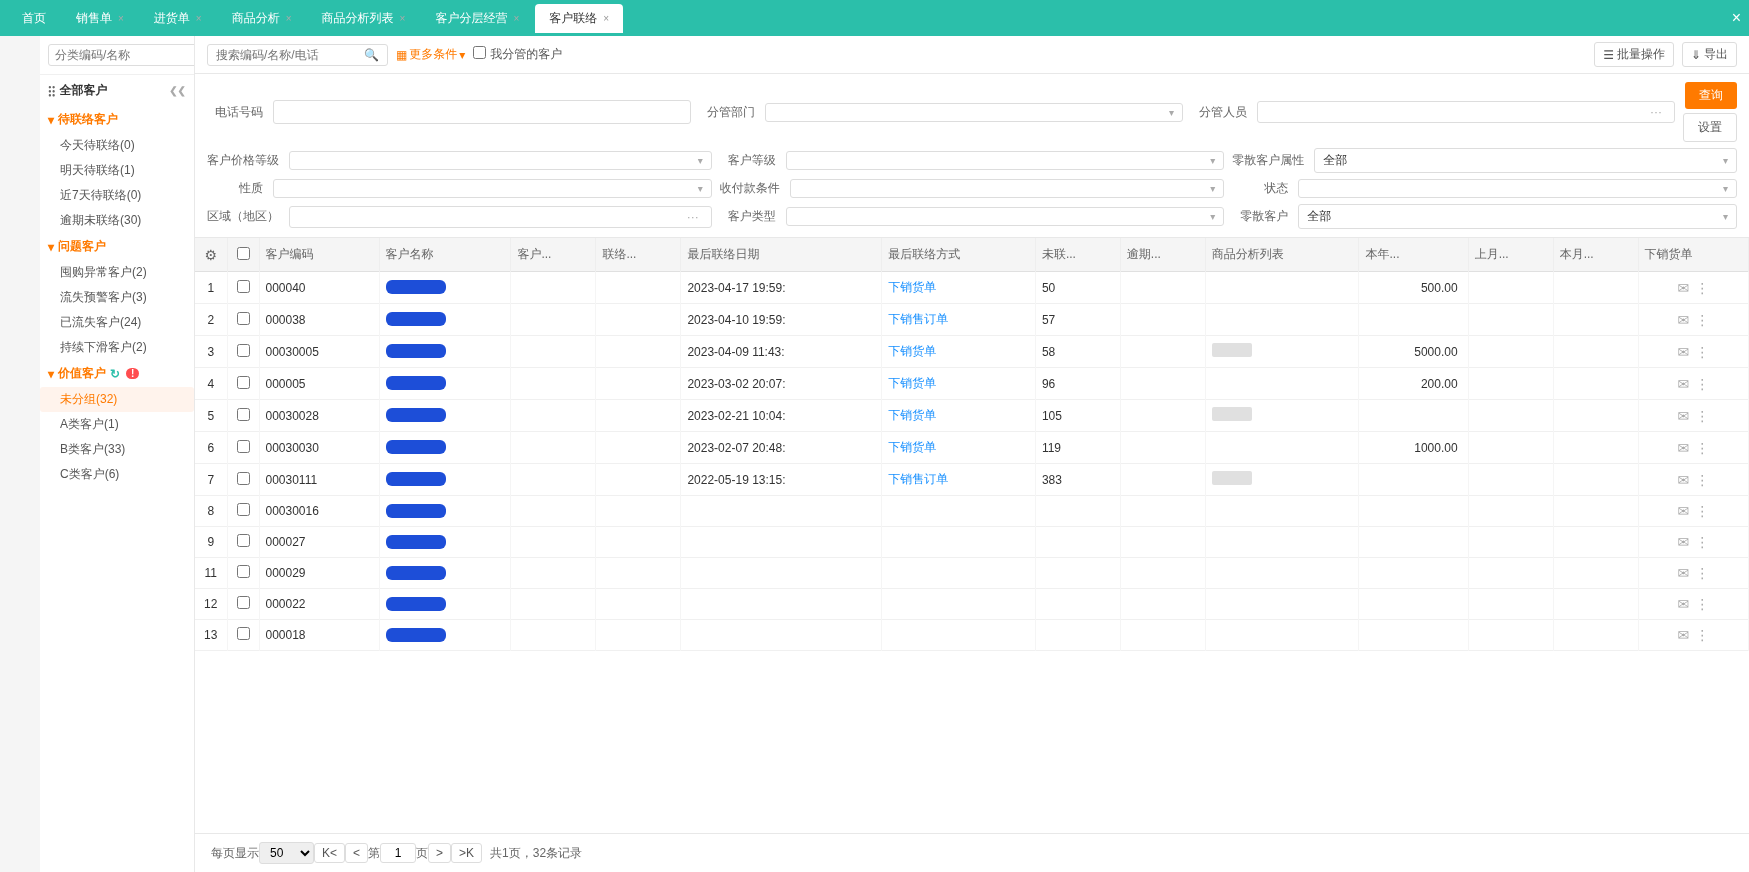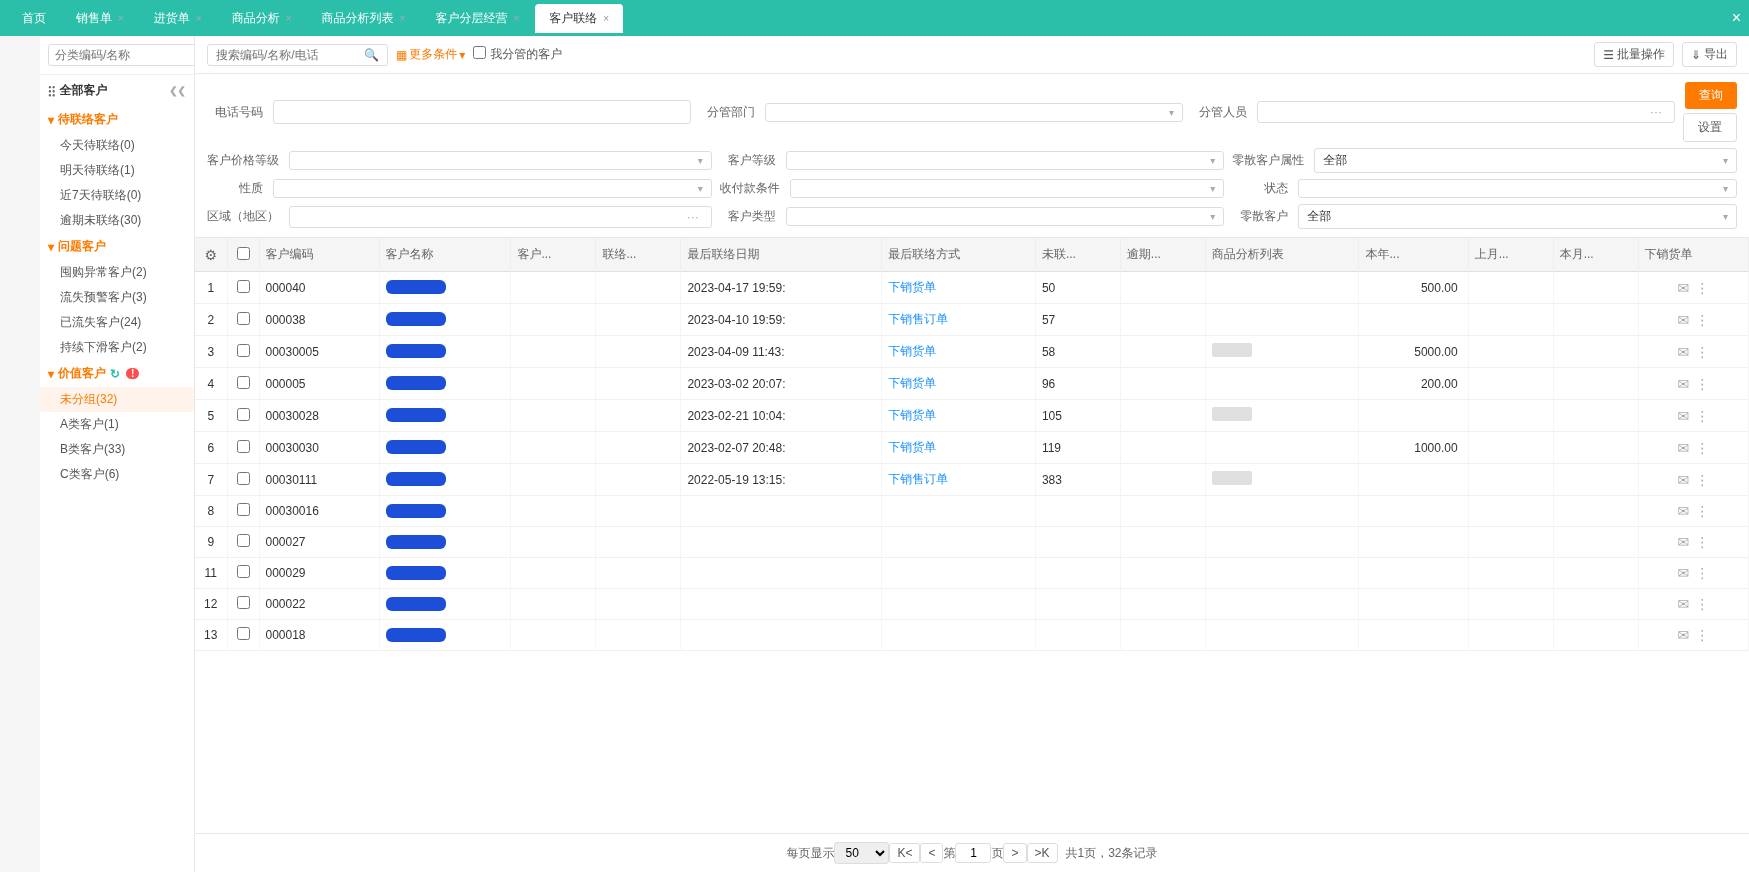--- a/index.html
+++ b/index.html
@@ -318,21 +318,21 @@
     }
 
     
     .pagination {
       display: flex;
       align-items: center;
       padding: 8px 16px;
       background: #fff;
       border-top: 1px solid #e8e8e8;
       gap: 0;
-      justify-content: center;
+      justify-content: flex-start;
     }
     .page-size-label { color: #666; }
     .page-size-select {
       border: 1px solid #ddd;
       border-radius: 3px;
       padding: 2px 6px;
       font-size: 12px;
     }
     .page-nav-btn {
       border: 1px solid #ddd;

